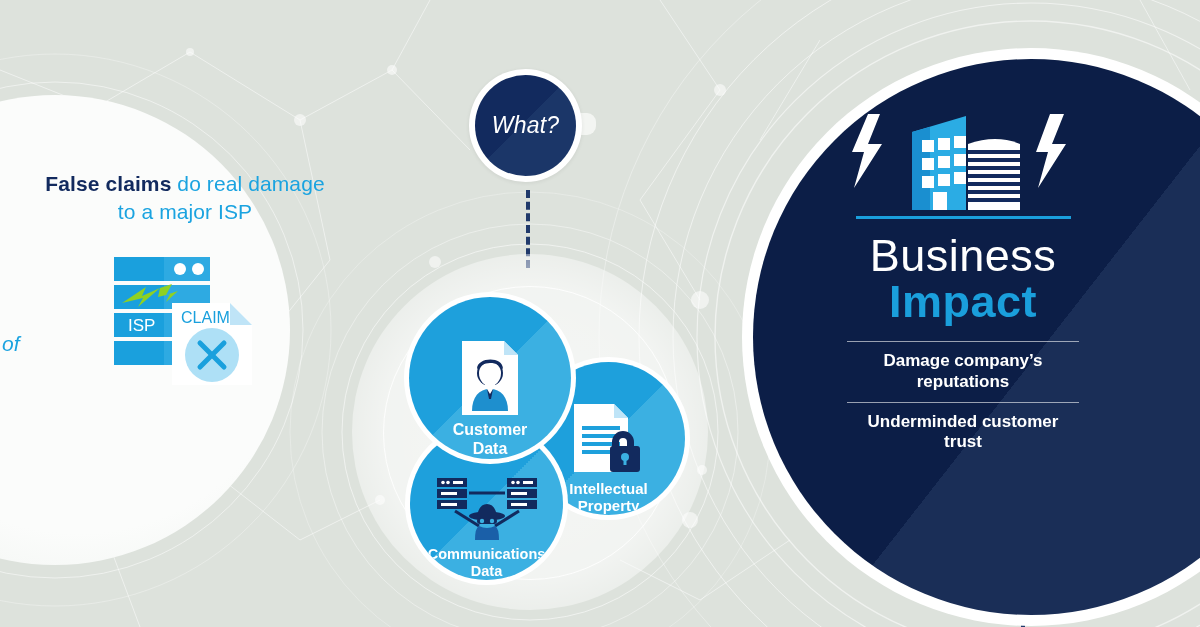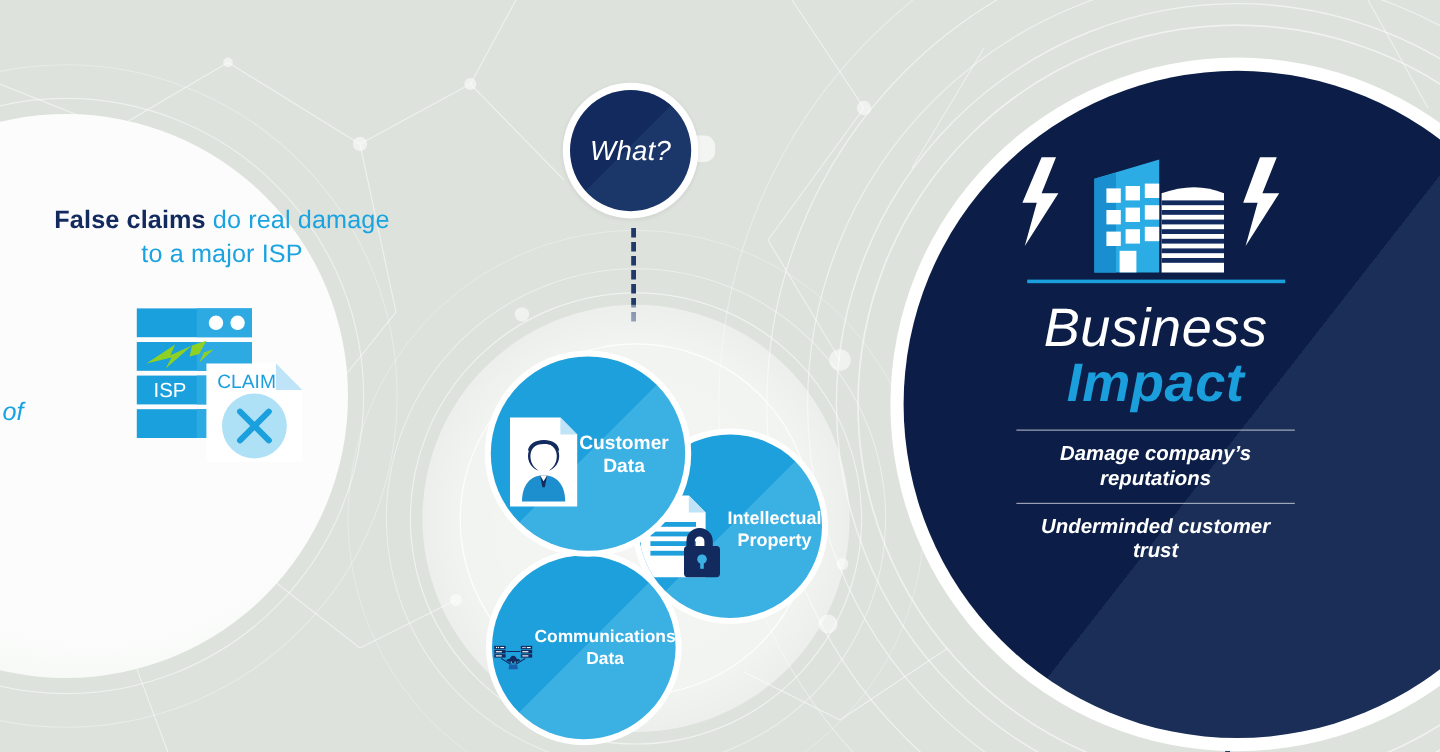--- a/index.html
+++ b/index.html
@@ -72,50 +72,50 @@
   }
 
   .bubble {
     position:absolute; border-radius:50%;
     background:#ffffff; padding:5px;
   }
   .bubble-face {
     width:100%; height:100%; border-radius:50%;
     position:relative; overflow:hidden;
     background:linear-gradient(135deg,#1ea0dc 0%,#1ea0dc 50%,#3bb0e2 50%,#3bb0e2 100%);
-    display:flex; flex-direction:row; align-items:center; justify-content:center;
+    display:flex; flex-direction:column; align-items:center; justify-content:flex-end;
   }
   .bubble-label {
     position:relative; z-index:3; color:#ffffff; text-align:center;
     font-size:15px; line-height:1.18; font-weight:600;
   }
 
   #b-customer { left:404px; top:292px; width:172px; height:172px; z-index:5; }
   #b-customer .bubble-label { margin-top:4px; font-size:16px; }
   #b-ip       { left:527px; top:357px; width:163px; height:163px; z-index:3; }
   #b-ip .bubble-label { margin-top:6px; }
-  #b-comm     { left:405px; top:458px; width:163px; height:163px; z-index:4; }
+  #b-comm     { left:405px; top:422px; width:163px; height:163px; z-index:4; }
   #b-comm .bubble-label { margin-top:2px; font-size:14.5px; }
 
   .bubble-icon { position:relative; z-index:3; }
 
   
   .impact-ring {
     position:absolute; left:742px; top:48px;
     width:578px; height:578px; border-radius:50%;
     background:#ffffff; padding:11px;
   }
   .impact-face {
     width:100%; height:100%; border-radius:50%; overflow:hidden;
     background:linear-gradient(128deg,#0c1e47 0%,#0c1e47 52%,#1a2e57 52%,#1a2e57 100%);
     position:relative;
   }
   .impact-content {
-    position:absolute; left:0; top:64px; width:420px;
-    display:flex; flex-direction:column; align-items:center;font-style:italic;
+    position:absolute; left:0; top:47px; width:420px;
+    display:flex; flex-direction:column; align-items:center;
   }
   .impact-title { text-align:center; margin-top:8px; }
   .impact-title .l1 {
     display:block; color:#ffffff; font-size:45px; line-height:1.0;
     font-weight:400; letter-spacing:.5px;
   }
   .impact-title .l2 {
     display:block; color:#1a9fdc; font-size:45px; line-height:1.05;
     font-weight:bold; letter-spacing:.5px;
   }

